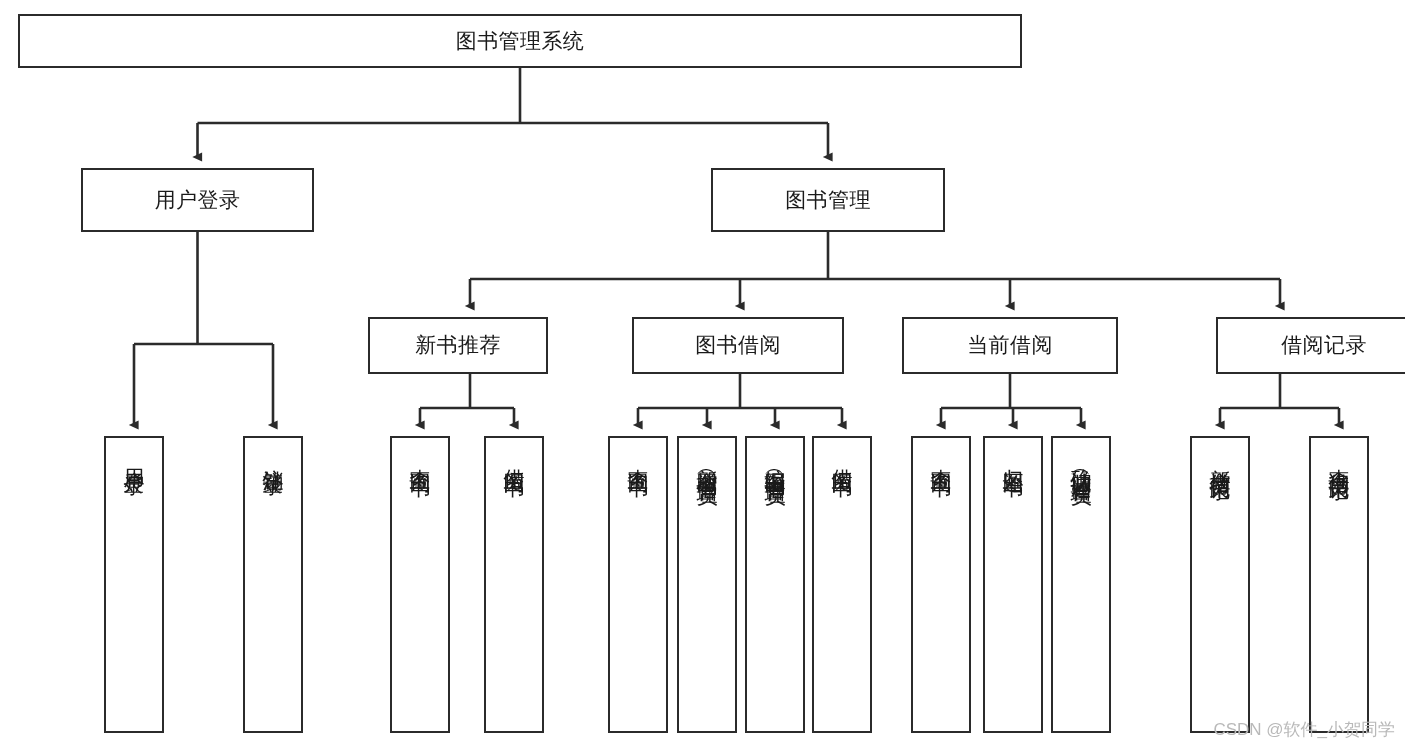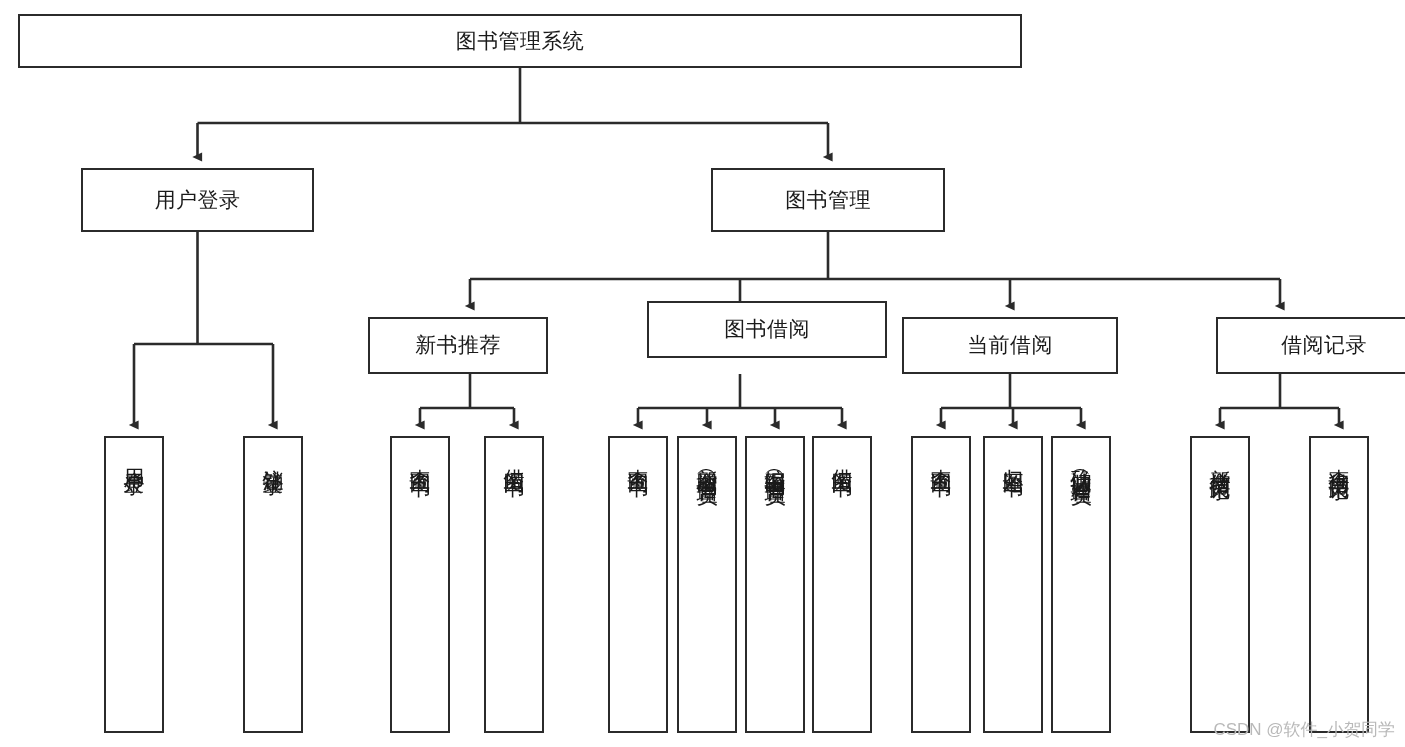--- a/index.html
+++ b/index.html
@@ -122,21 +122,21 @@
       </div>
       <div class="node horizontal" style="left: 81px; top: 168px; width: 233px; height: 64px;">
         <span class="label">用户登录</span>
       </div>
       <div class="node horizontal" style="left: 711px; top: 168px; width: 234px; height: 64px; text-align: right;">
         <span class="label">图书管理</span>
       </div>
       <div class="node horizontal" style="left: 368px; top: 317px; width: 180px; height: 57px;">
         <span class="label">新书推荐</span>
       </div>
-      <div class="node horizontal" style="left: 632px; top: 301px; width: 240px; height: 57px; margin-left: 15px;">
+      <div class="node horizontal" style="left: 632px; top: 317px; width: 212px; height: 57px;">
         <span class="label">图书借阅</span>
       </div>
       <div class="node horizontal" style="left: 902px; top: 317px; width: 216px; height: 57px;">
         <span class="label">当前借阅</span>
       </div>
       <div class="node horizontal" style="left: 1216px; top: 317px; width: 216px; height: 57px;">
         <span class="label">借阅记录</span>
       </div>
       <div class="node vertical" style="left: 104px; top: 436px; width: 60px; height: 297px;">
         <span class="label">用户登录</span>

